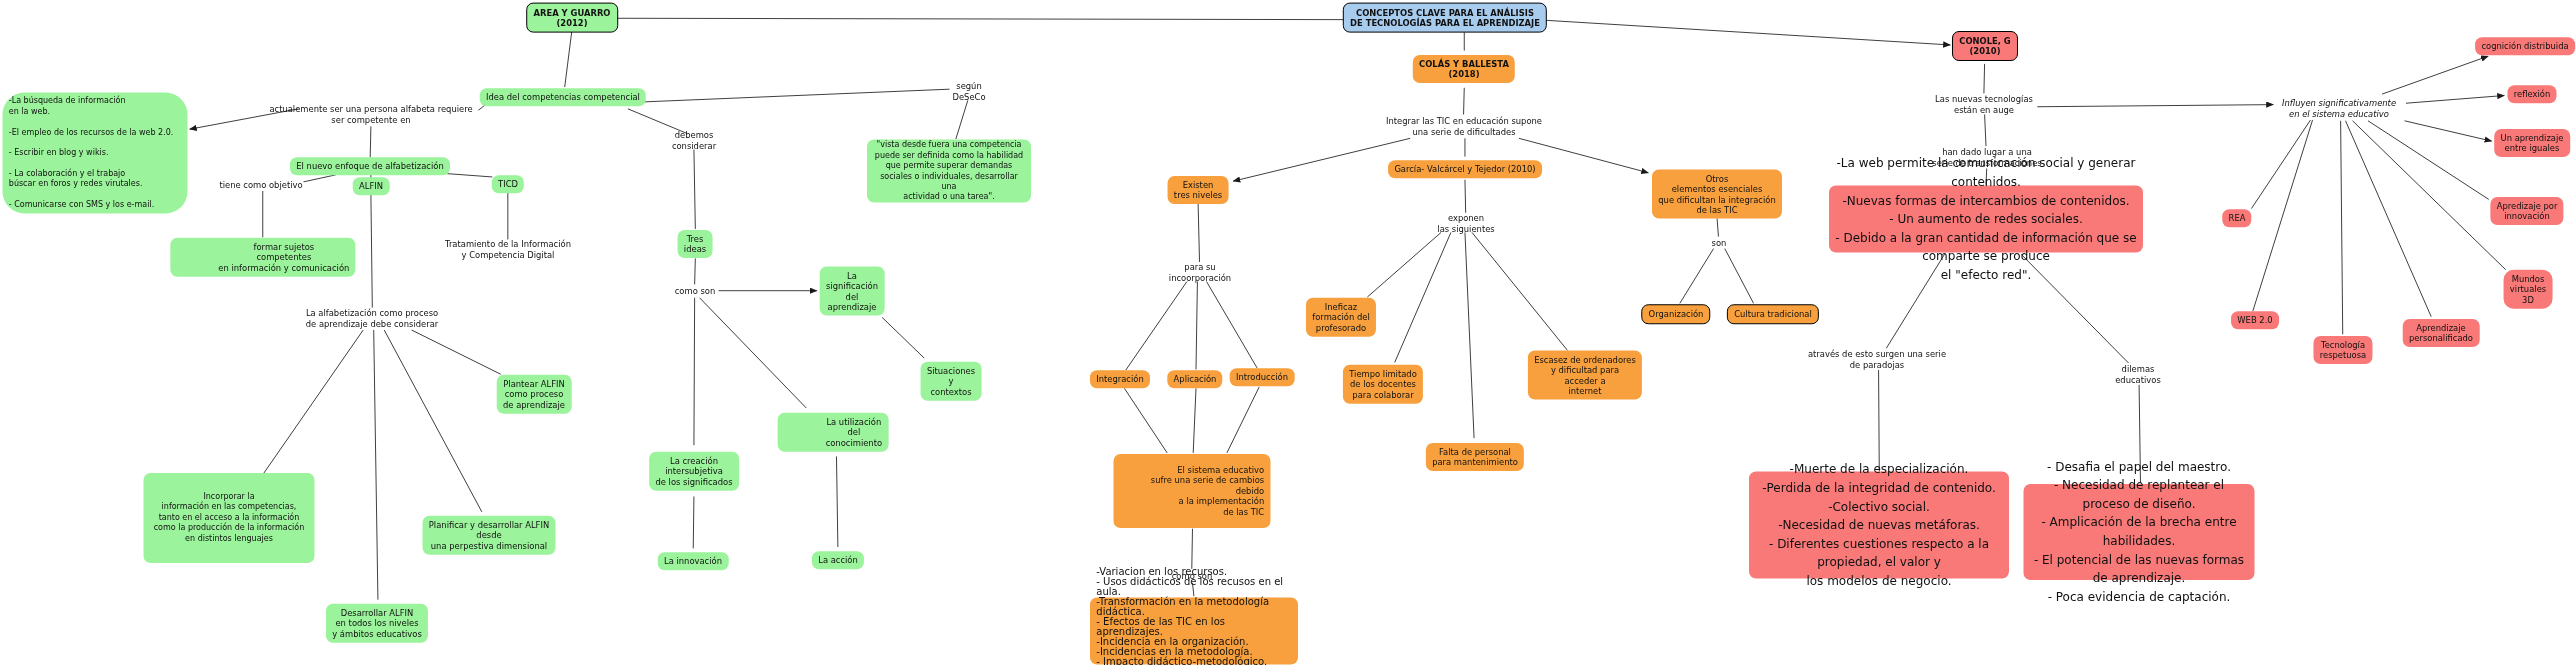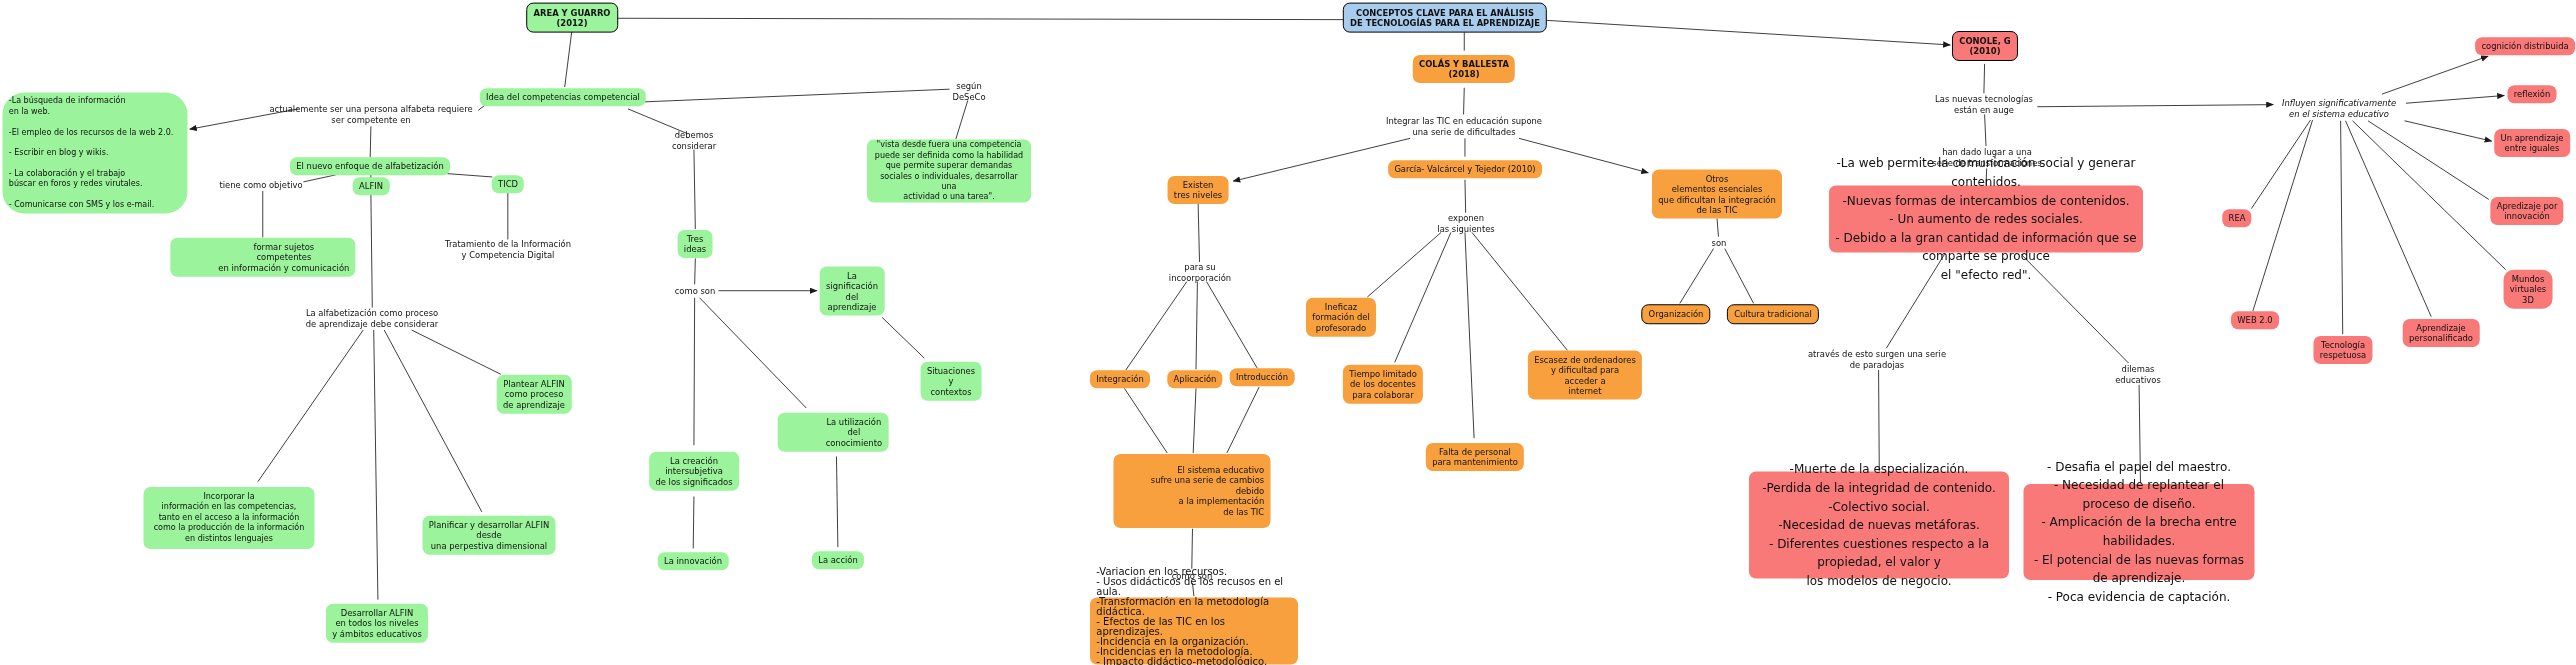--- a/index.html
+++ b/index.html
@@ -136,21 +136,21 @@
     <div class="node fill-none" style="transform: translate(261px, 185px) translate(-50%, -50%);">tiene como objetivo</div>
     <div class="node fill-green" style="transform: translate(371px, 186px) translate(-50%, -50%);">ALFIN</div>
     <div class="node fill-green" style="transform: translate(508px, 184px) translate(-50%, -50%);">TICD</div>
     <div class="node fill-green" style="transform: translate(263px, 257px) translate(-50%, -50%); padding-left: 48px;">formar sujetos
 competentes
 en información y comunicación</div>
     <div class="node fill-none" style="transform: translate(508px, 249px) translate(-50%, -50%);">Tratamiento de la Información
 y Competencia Digital</div>
     <div class="node fill-none" style="transform: translate(372px, 318px) translate(-50%, -50%);">La alfabetización como proceso
 de aprendizaje debe considerar</div>
-    <div class="node fill-green sm" style="transform: translate(229px, 518px) translate(-50%, -50%); width: 171px; height: 62px;">Incorporar la
+    <div class="node fill-green sm" style="transform: translate(229px, 518px) translate(-50%, -50%); width: 171px; height: 90px;">Incorporar la
 información en las competencias,
 tanto en el acceso a la información
 como la producción de la información
 en distintos lenguajes</div>
     <div class="node fill-green" style="transform: translate(534px, 394px) translate(-50%, -50%);">Plantear ALFIN
 como proceso
 de aprendizaje</div>
     <div class="node fill-green" style="transform: translate(489px, 535px) translate(-50%, -50%);">Planificar y desarrollar ALFIN
 desde
 una perpestiva dimensional</div>

